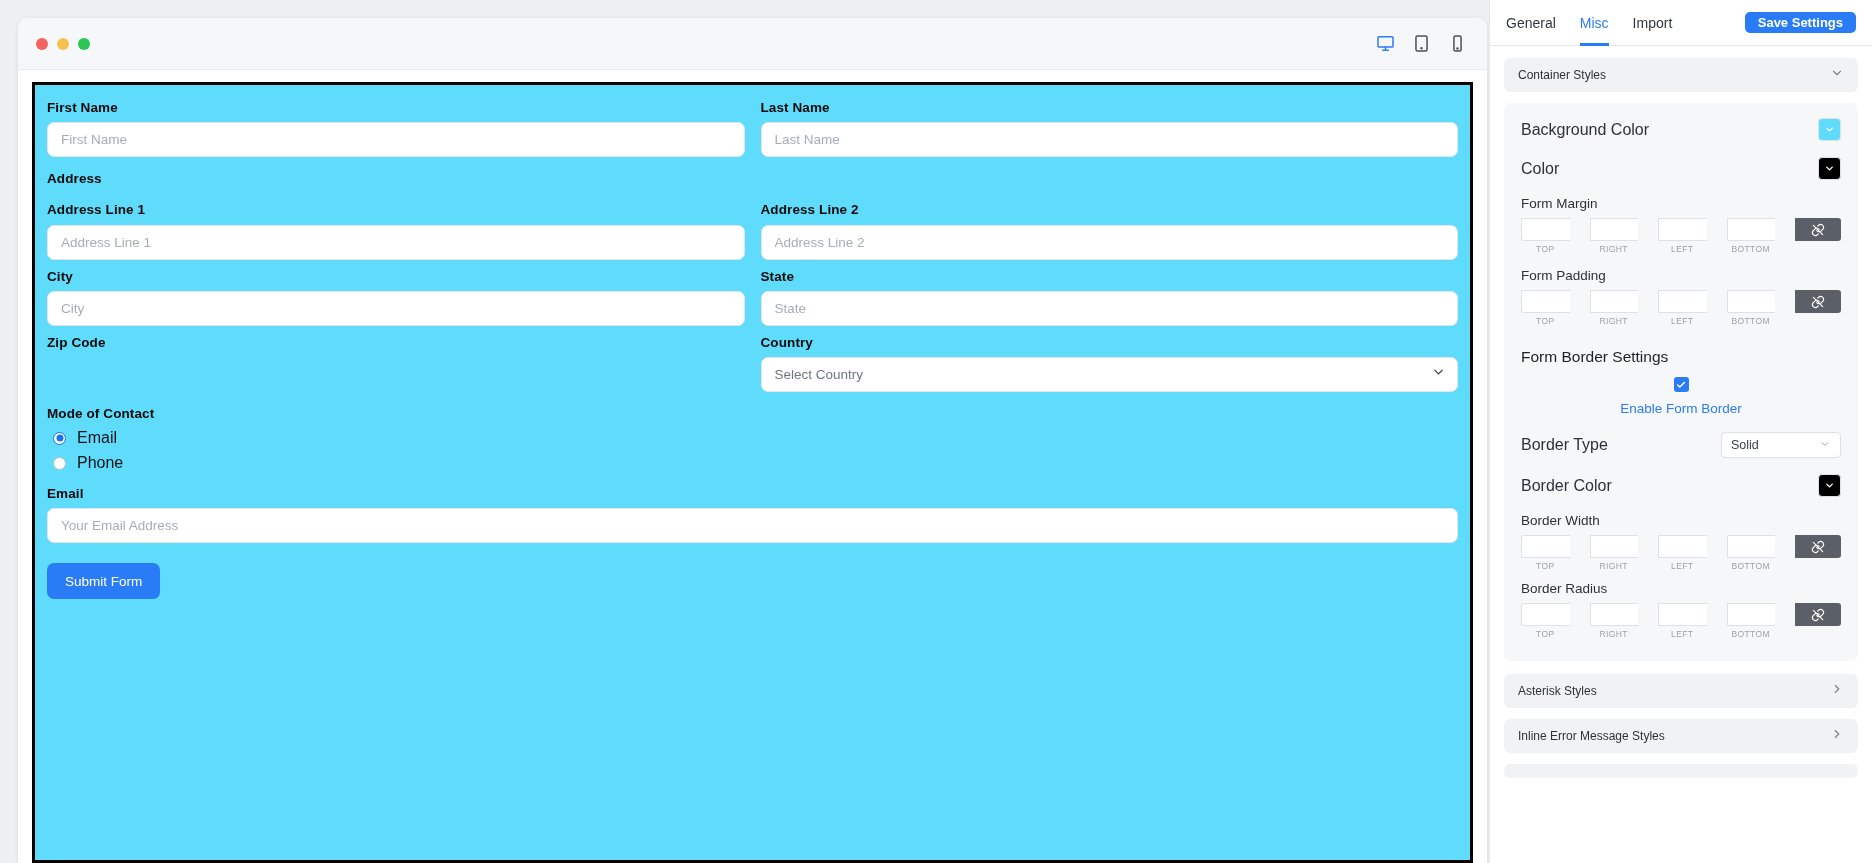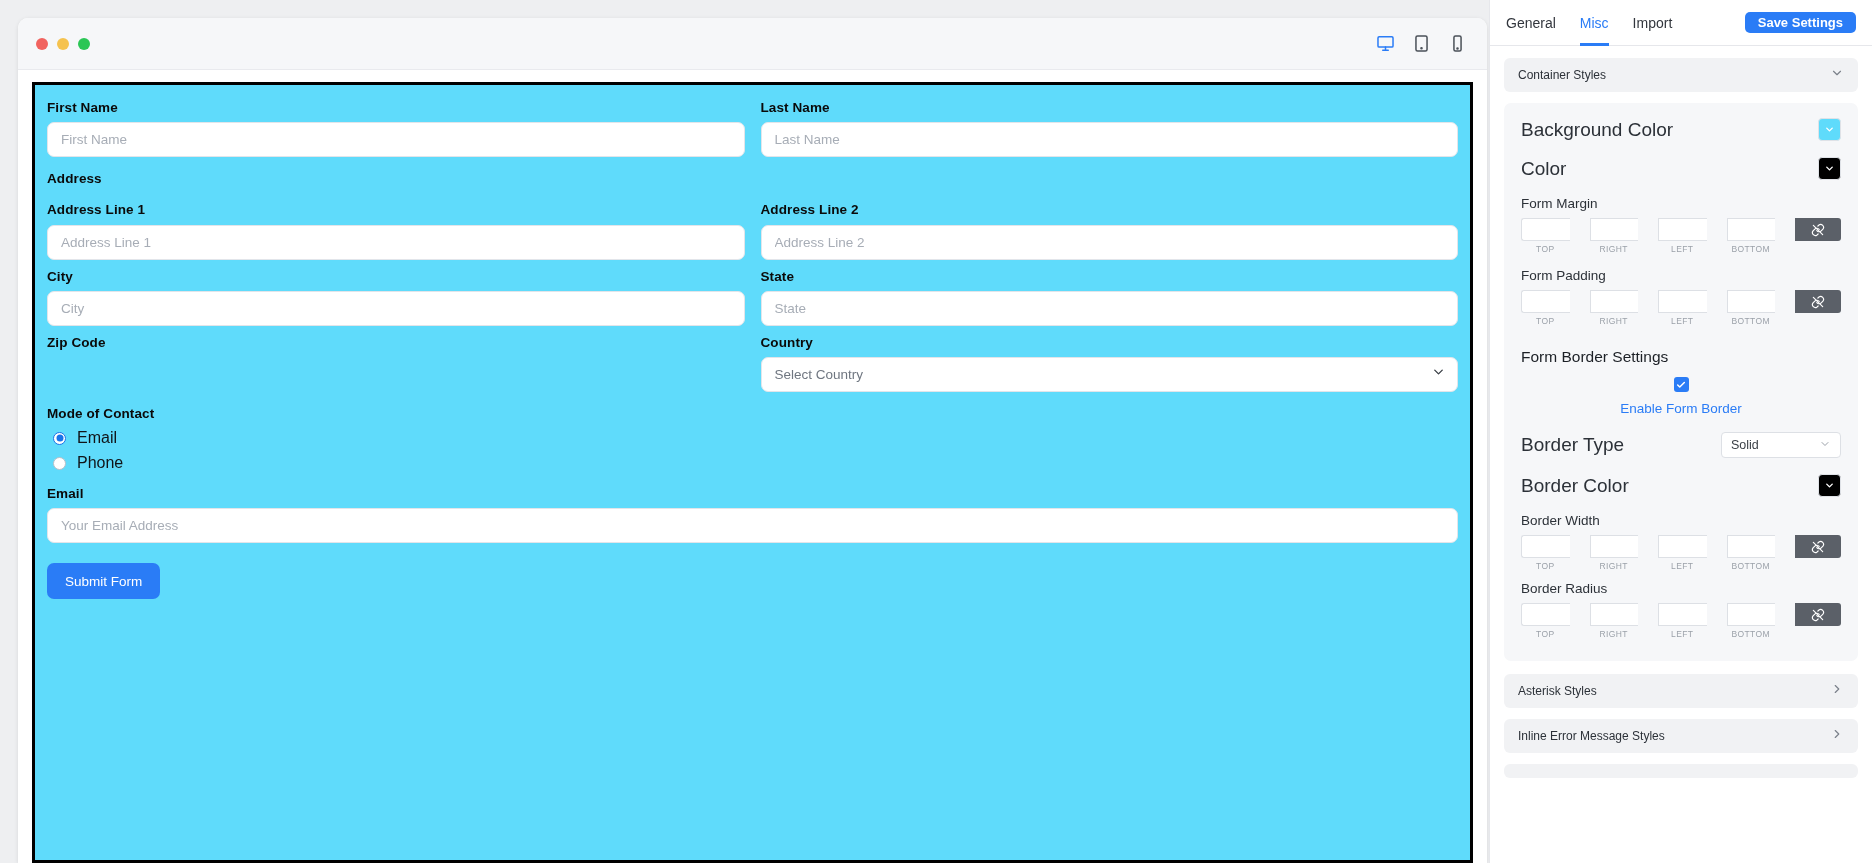--- a/index.html
+++ b/index.html
@@ -146,21 +146,21 @@
   }
   .accordion .acc-title { font-size: 12px; color: #2c3138; }
   .accordion .acc-chev { margin-left: auto; color: #7b818a; }
 
   .card {
     background: #f6f7f9; border-radius: 7px;
     padding: 15px 17px 18px 17px; margin-bottom: 13px;
   }
   .crow { display: flex; align-items: center; margin-bottom: 16px; }
   .crow:last-child { margin-bottom: 0; }
-  .clabel { font-size: 19px; color: #2c3138; }
+  .clabel { font-size: 16px; color: #2c3138; }
   .swatch {
     margin-left: auto; width: 23px; height: 23px;
     border-radius: 4px; border: 1px solid #dfe2e7;
     display: flex; align-items: center; justify-content: center;
     cursor: pointer;
   }
   .swatch.cyan { background: #5FDBFB; }
   .swatch.black { background: #000000; }
 
   .group-title { font-size: 13.5px; color: #2c3138; margin: 0 0 7px 0; }

